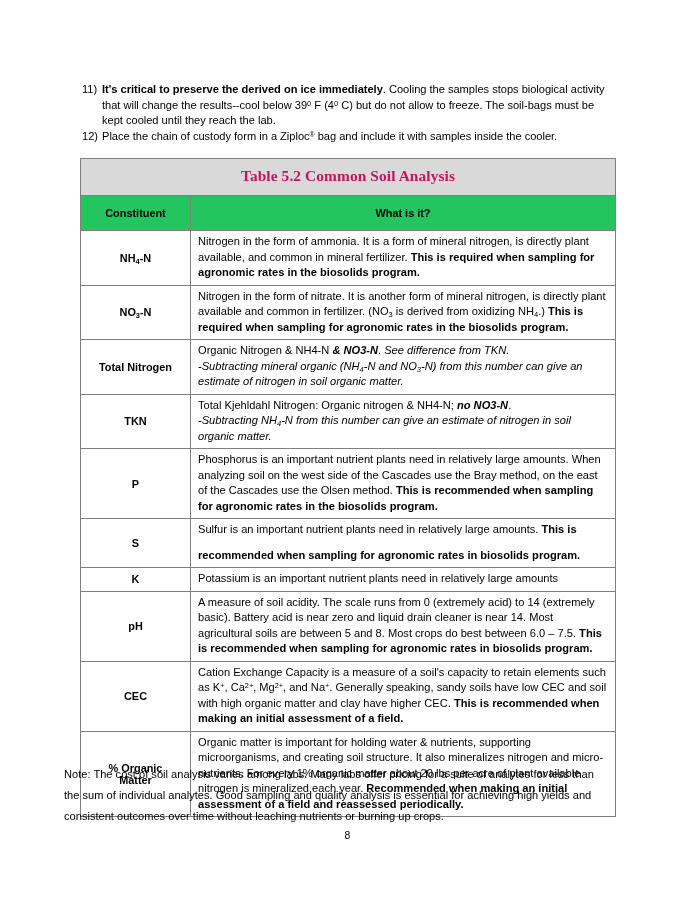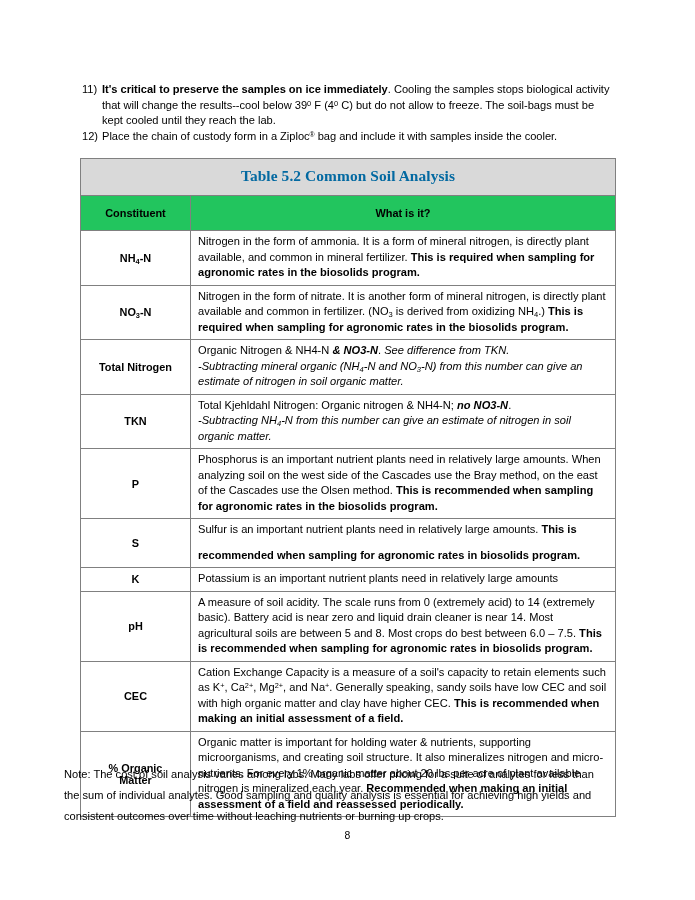--- a/index.html
+++ b/index.html
@@ -91,21 +91,21 @@
   .title-cell {
     background: #d9d9d9;
     text-align: center;
     height: 30px;
     padding: 2px 0 4px 0 !important;
   }
   .title-cell .ttl {
     font-family: "Liberation Serif", serif;
     font-weight: bold;
     font-size: 15.4px;
-    color: #0369a1;
+    color: #be185d;
     letter-spacing: 0.1px;
   }
   .hdr-cell {
     background: #22c55e;
     text-align: center;
     font-weight: bold;
     font-size: 10.9px;
     height: 34px;
   }
   .col-const { width: 110px; }
@@ -148,21 +148,21 @@
 </style>
 </head>
 <body>
 
 <div class="page">
 
   <div class="list-block">
 
     <div class="li">
       <span class="num">11)</span>
-      <span class="txt"><b>It's critical to preserve the samples on ice immediately</b><span>.  Cooling the samples stops biological activity that will change the results--cool below 39</span><sup class="deg">0</sup><span> F (4</span><sup class="deg">0</sup><span> C) but do not allow to freeze. The soil-bags must be kept cooled until they reach the lab.</span></span>
+      <span class="txt"><b>It's critical to preserve the derived on ice immediately</b><span>.  Cooling the samples stops biological activity that will change the results--cool below 39</span><sup class="deg">0</sup><span> F (4</span><sup class="deg">0</sup><span> C) but do not allow to freeze. The soil-bags must be kept cooled until they reach the lab.</span></span>
     </div>
 
     <div class="li">
       <span class="num">12)</span>
       <span class="txt"><span>Place the chain of custody form in a Ziploc</span><sup class="reg">®</sup><span> bag and include it with samples inside the cooler.</span></span>
     </div>
 
   </div>
 
   <div class="tbl-wrap">

